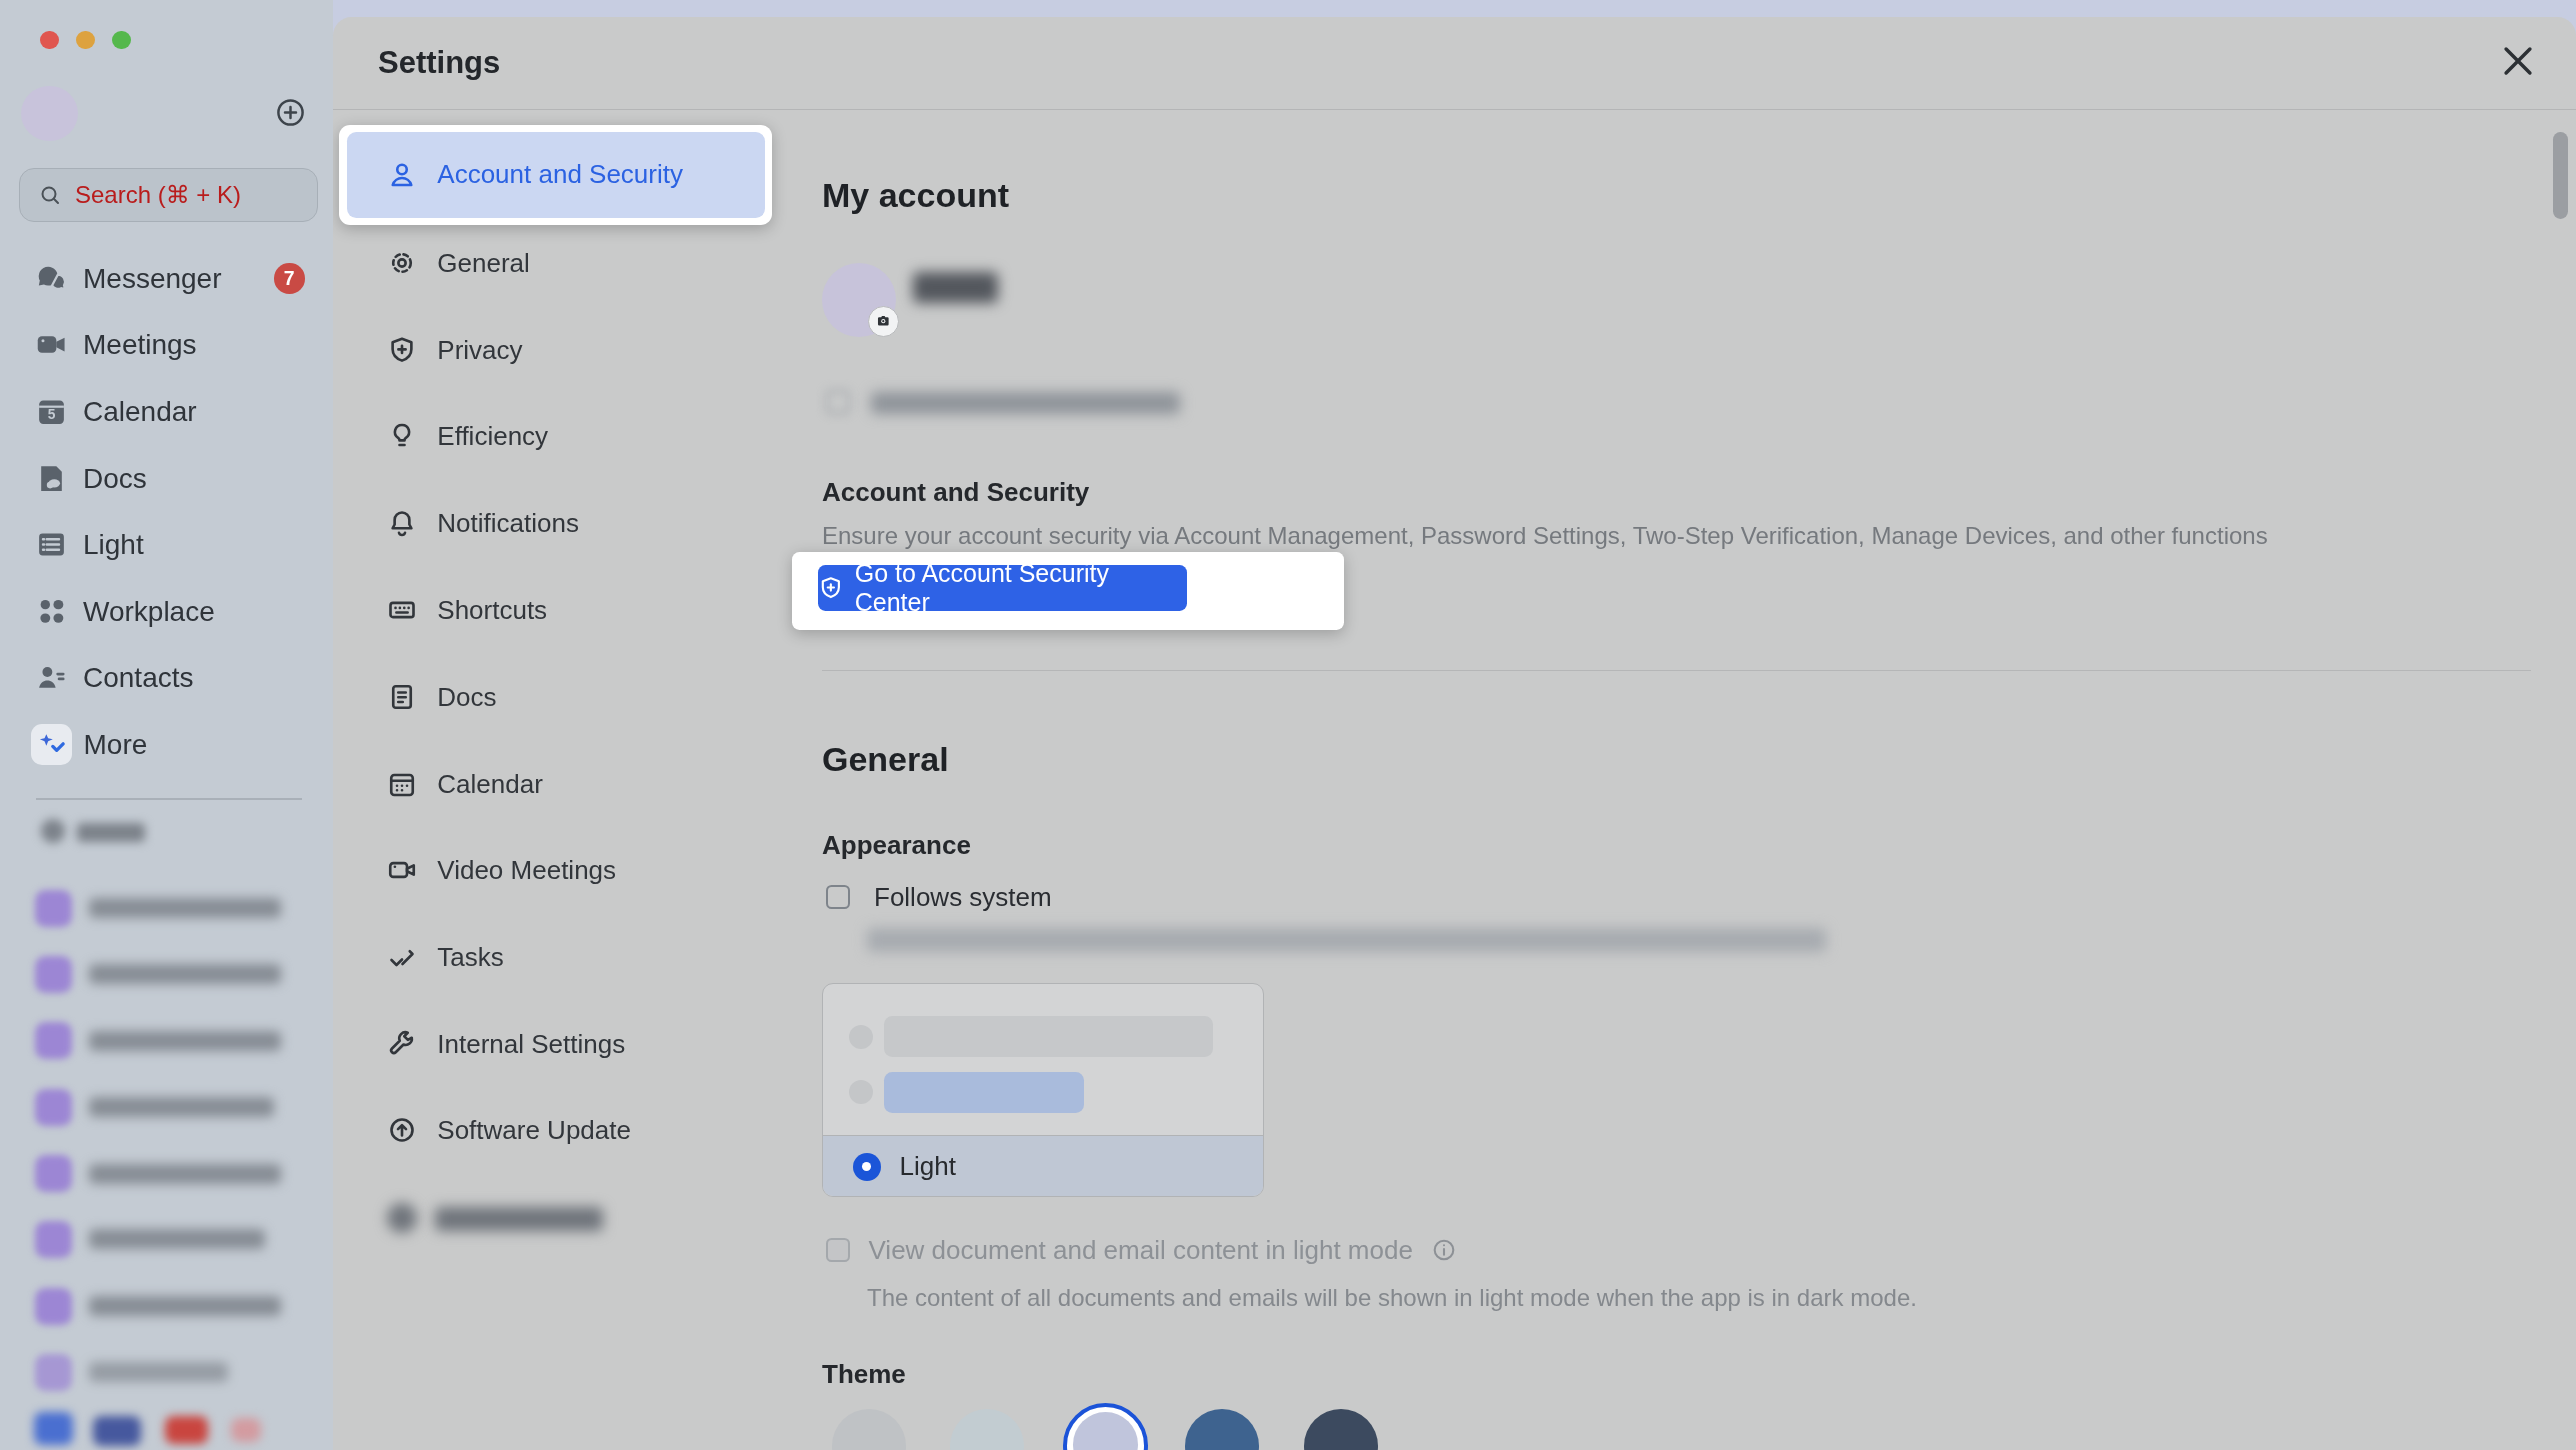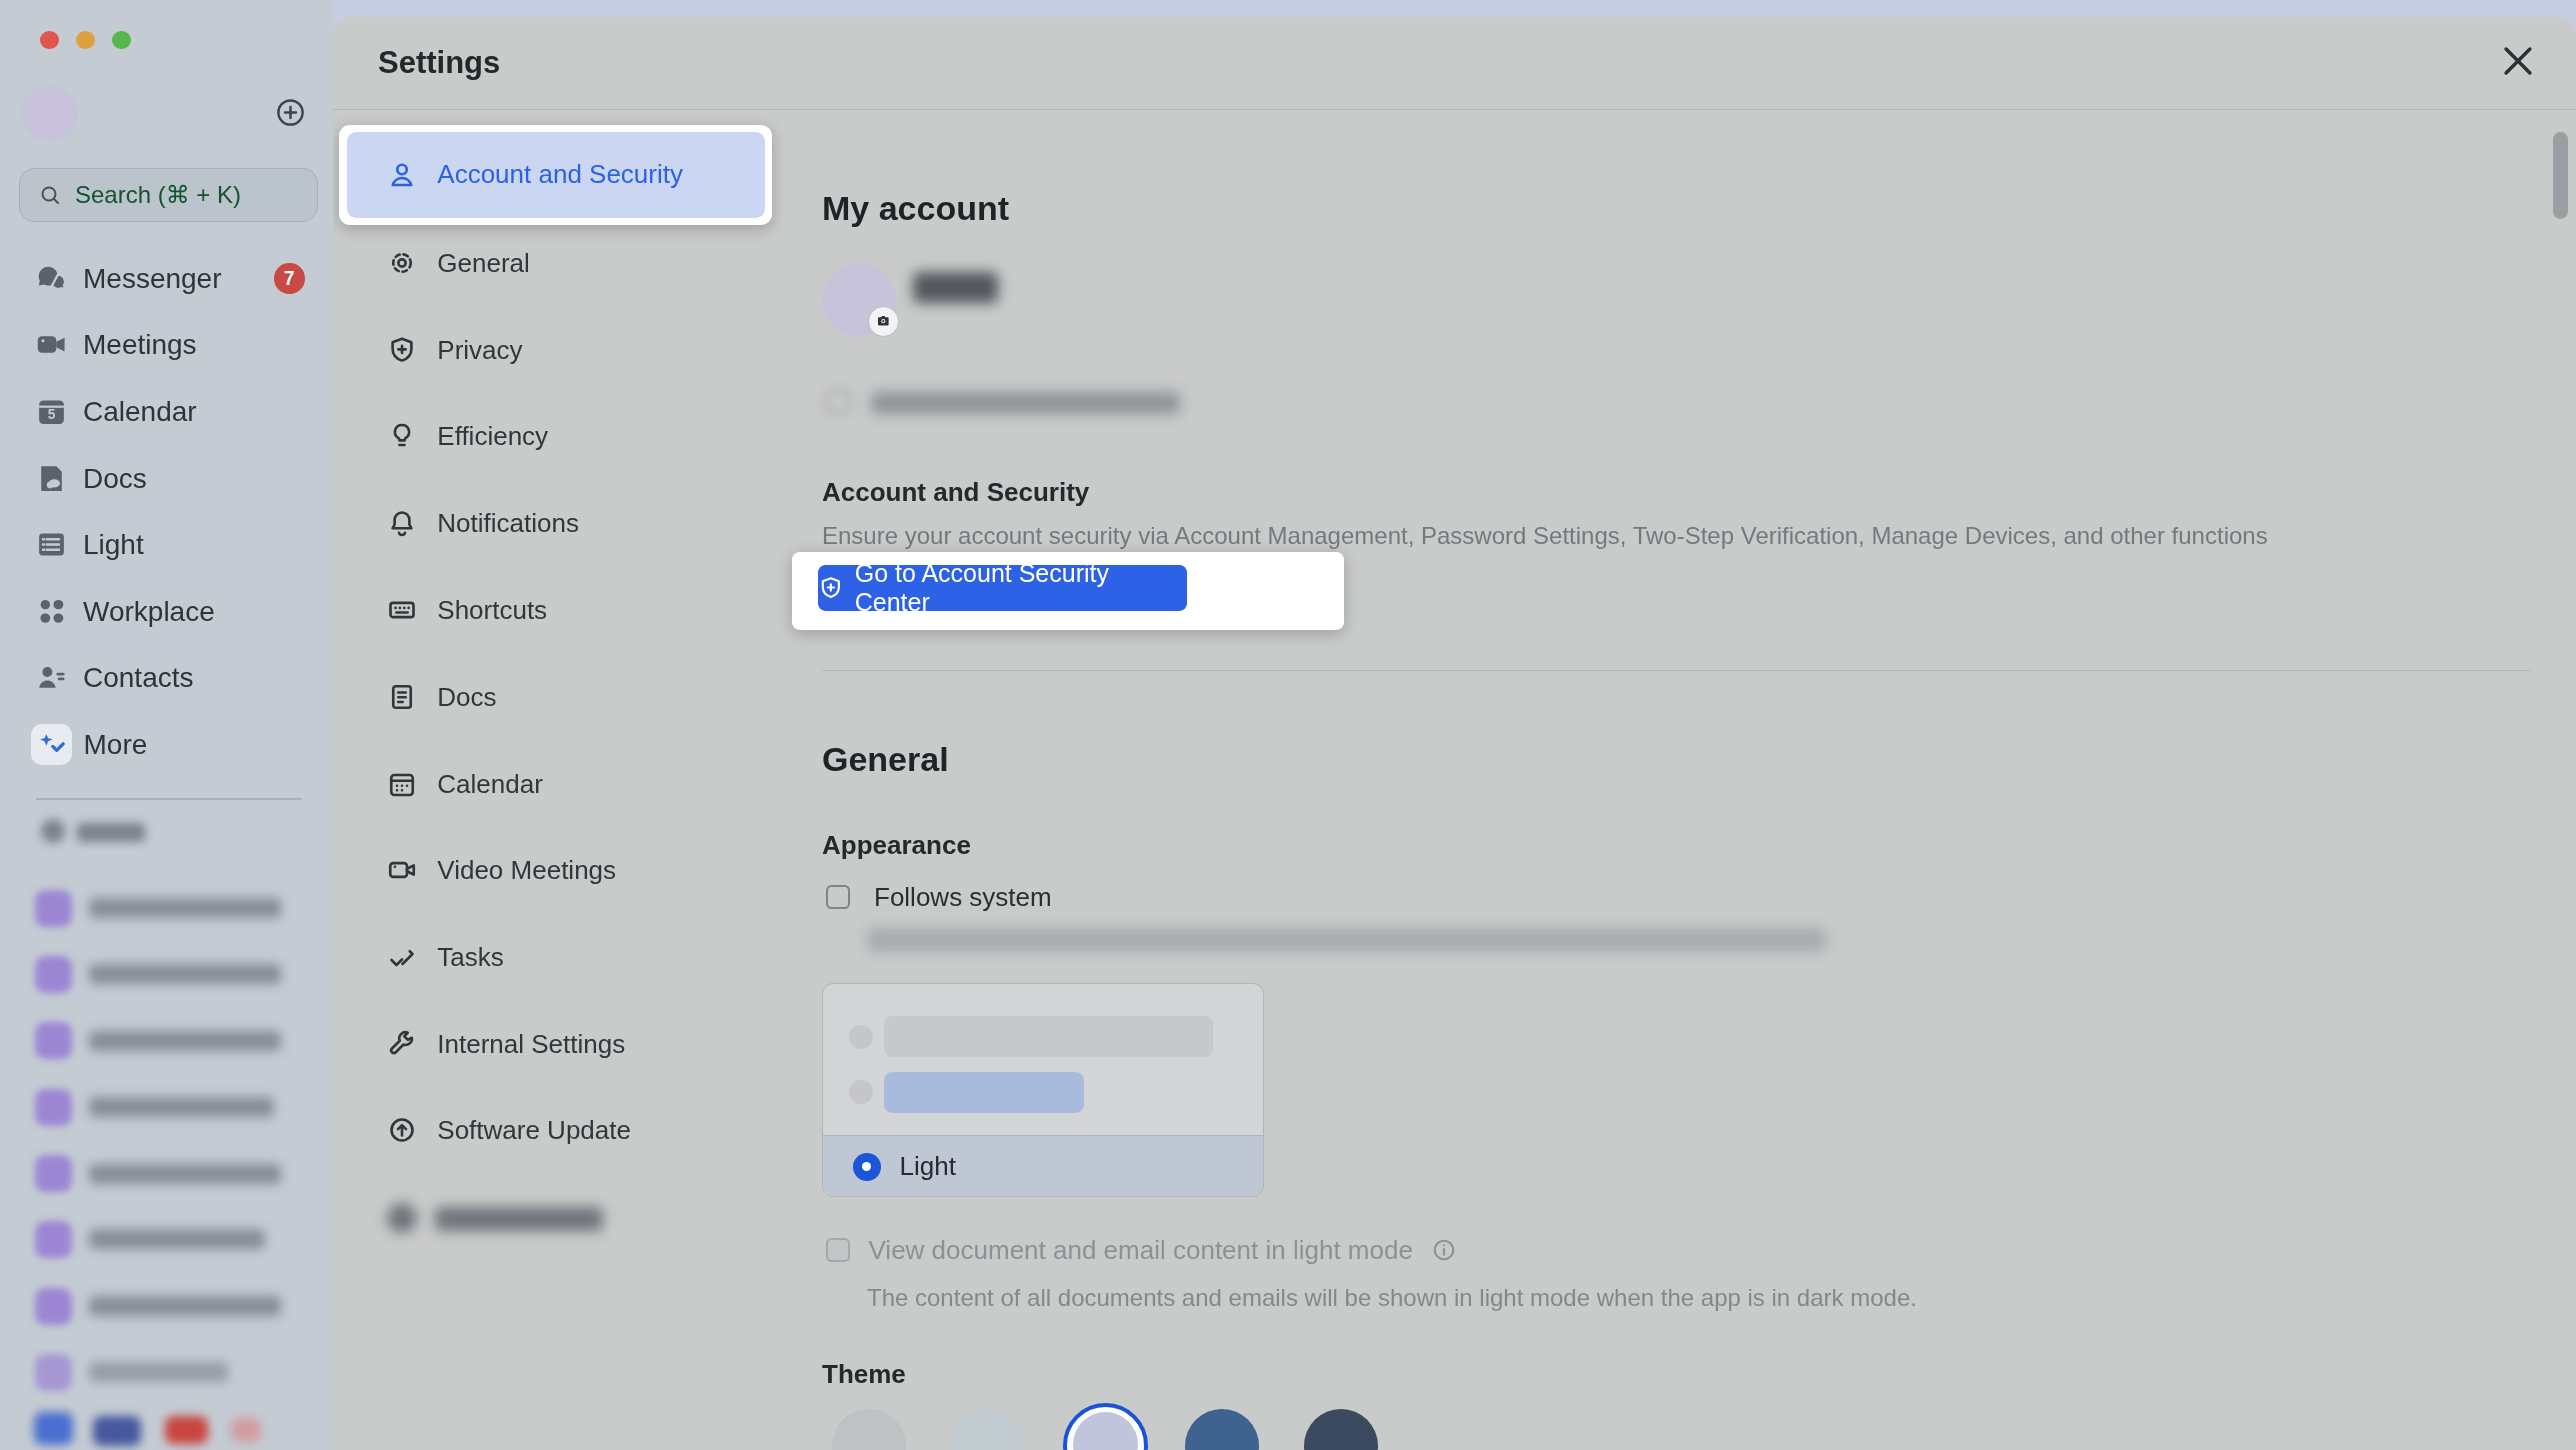--- a/index.html
+++ b/index.html
@@ -8,21 +8,21 @@
           font-family:"Liberation Sans",sans-serif;background:#c7cde1;}
   .abs{position:absolute;}
 
   
   .sidebar{left:0;top:0;width:333px;height:1450px;background:#c4cbd3;}
   .traffic{width:18.5px;height:18.5px;border-radius:50%;top:30.5px;}
   .avatar-side{left:21px;top:86px;width:57px;height:55px;border-radius:50%;background:#c8c3db;}
   .plus-btn{left:274px;top:96px;width:33px;height:33px;color:#3d444b;}
   .searchbox{left:18.5px;top:168px;width:299px;height:54px;border-radius:15px;background:#bbc3cb;
              border:1.4px solid #a7afb7;display:flex;align-items:center;padding-left:18.5px;gap:13px;
-             color:#14532d;font-size:24px;}
+             color:#b91c1c;font-size:24px;}
   .srow{left:0;width:333px;height:67px;display:flex;align-items:center;padding-left:35px;gap:15px;
         font-size:28px;font-weight:500;color:#2f343a;}
   .srow .ic{width:33px;height:33px;flex:0 0 33px;color:#5a626b;}
   .badge{left:274px;top:263px;width:30.5px;height:30.5px;border-radius:50%;background:#c94a44;color:#fff;
          font-size:19.4px;font-weight:700;display:flex;align-items:center;justify-content:center;}
   .more-ic{width:41px;height:41px;border-radius:11px;background:#e8ebf0;display:flex;align-items:center;
            justify-content:center;gap:1.8px;}
   .side-div{left:36px;top:798px;width:266px;height:1.8px;background:#a9b0b8;}
   .blur5{filter:blur(4.6px);}
   .blur7{filter:blur(6.5px);}
@@ -367,21 +367,21 @@
             <circle cx="12" cy="12" r="8.4"></circle>
             <path d="M12 16.4V8.2M8.8 11.3L12 8.2l3.2 3.1"></path>
           </svg>
       </span>
       <span>Software Update</span>
     </div>
 
     <div class="abs blur7" style="left:54px;top:1186px;width:30px;height:30px;border-radius:50%;background:#6f747b"></div>
     <div class="abs blur7" style="left:102px;top:1190px;width:168px;height:24px;border-radius:5.5px;background:#6f747b"></div>
 
-    <div class="abs h1" style="left:489px;top:172px">My account</div>
+    <div class="abs h1" style="left:489px;top:159px">My account</div>
 
     <div class="abs" style="left:489px;top:246px;width:74px;height:74px;border-radius:50%;background:#c7c3da"></div>
     <div class="abs" style="left:535px;top:289px;width:31px;height:31px;border-radius:50%;background:#f2f3f4;border:0.9px solid #b9bbbd;display:flex;align-items:center;justify-content:center">
       <span style="width:16.6px;height:16.6px">
         <svg viewBox="0 0 24 24" fill="#2f3337">
             <path d="M9 6l1.1-1.7h3.8L15 6h3a1.7 1.7 0 0 1 1.7 1.7v8.6A1.7 1.7 0 0 1 18 18H6a1.7 1.7 0 0 1-1.7-1.7V7.7A1.7 1.7 0 0 1 6 6z"></path>
             <circle cx="12" cy="11.8" r="3" fill="#f2f3f4"></circle>
             <circle cx="12" cy="11.8" r="1.6"></circle>
           </svg>
       </span>

